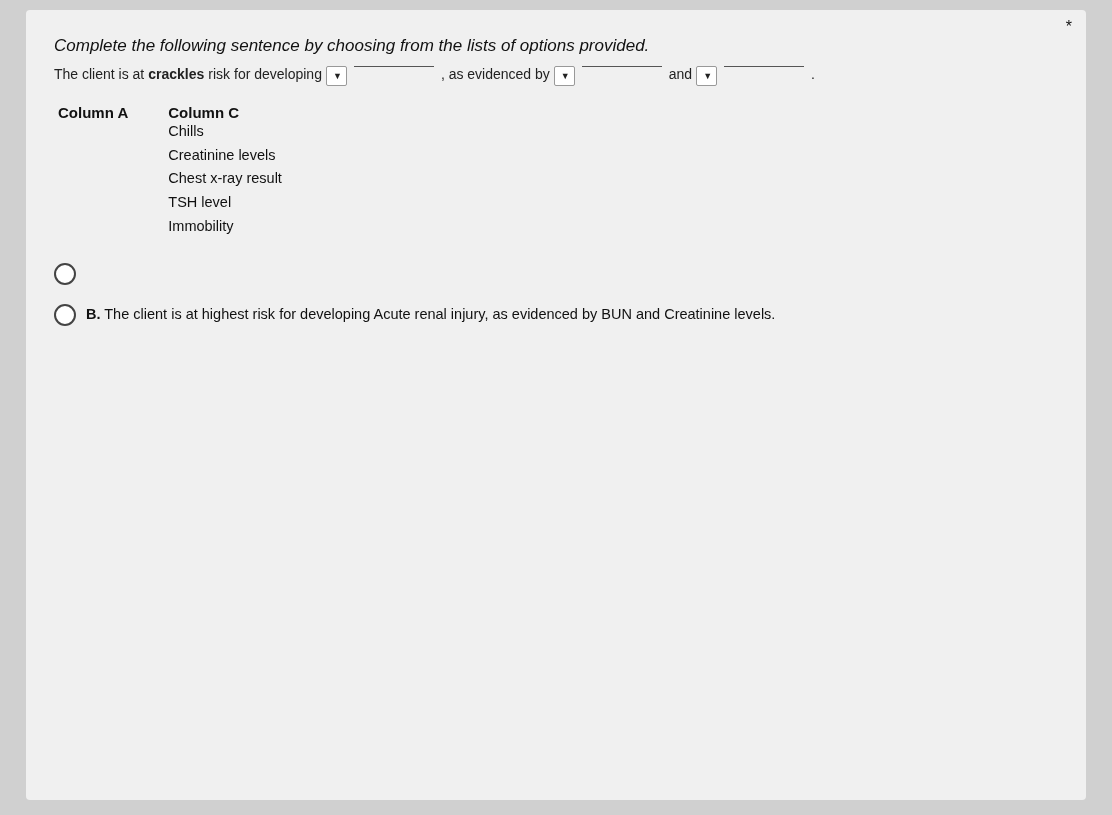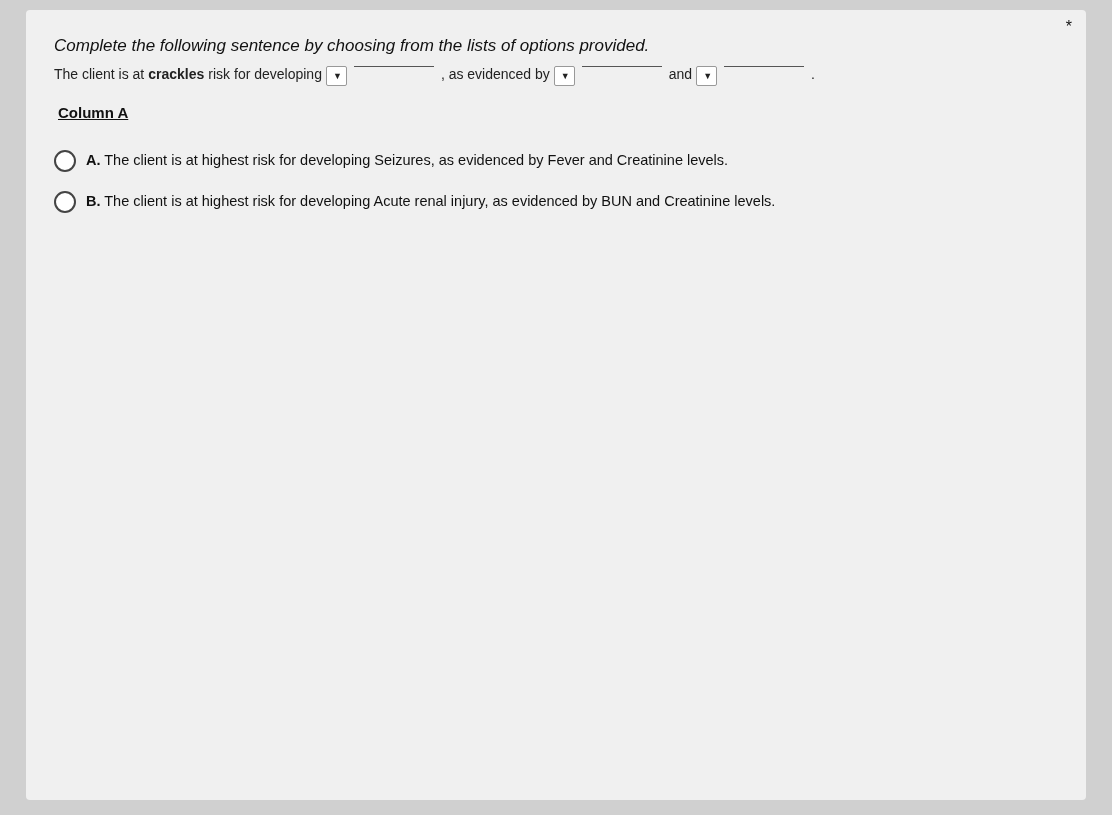--- a/index.html
+++ b/index.html
@@ -67,22 +67,20 @@
       margin: 0 3px;
     }
     .columns-section {
       display: flex;
       gap: 40px;
       margin-bottom: 22px;
       margin-left: 4px;
     }
     .column h4 {
       font-weight: bold;
-      text-decoration: underline;
-      margin-bottom: 6px;
       font-size: 15px;
     }
     .column ul {
       list-style: none;
       padding: 0;
     }
     .column ul li {
       font-size: 14.5px;
       margin-bottom: 2px;
       line-height: 1.5;
@@ -152,29 +150,35 @@
     <span class="dash-line"></span>
     <span>.</span>
   </div>
 
   <div class="columns-section">
     <div class="column">
       <h4>Column A</h4>
     </div>
 
 
+    <div class="column">
+      <h4>Column C</h4>
+      <ul>
+        <li>Chills</li>
+        <li>Creatinine levels</li>
+        <li>Chest x-ray result</li>
+        <li>TSH level</li>
+        <li>Immobility</li>
+      </ul>
+    </div>
   </div>
 
   <div class="options-section">
     <div class="option-row">
       <div class="radio-btn"></div>
-      <div class="option-text">
-        <strong>A.</strong>
-        The client is at highest risk for developing Seizures, as evidenced by Fever and Creatinine levels.
-      </div>
     </div>
 
     <div class="option-row">
       <div class="radio-btn"></div>
       <div class="option-text">
         <strong>B.</strong>
         The client is at highest risk for developing Acute renal injury, as evidenced by BUN and Creatinine levels.
       </div>
     </div>
 

